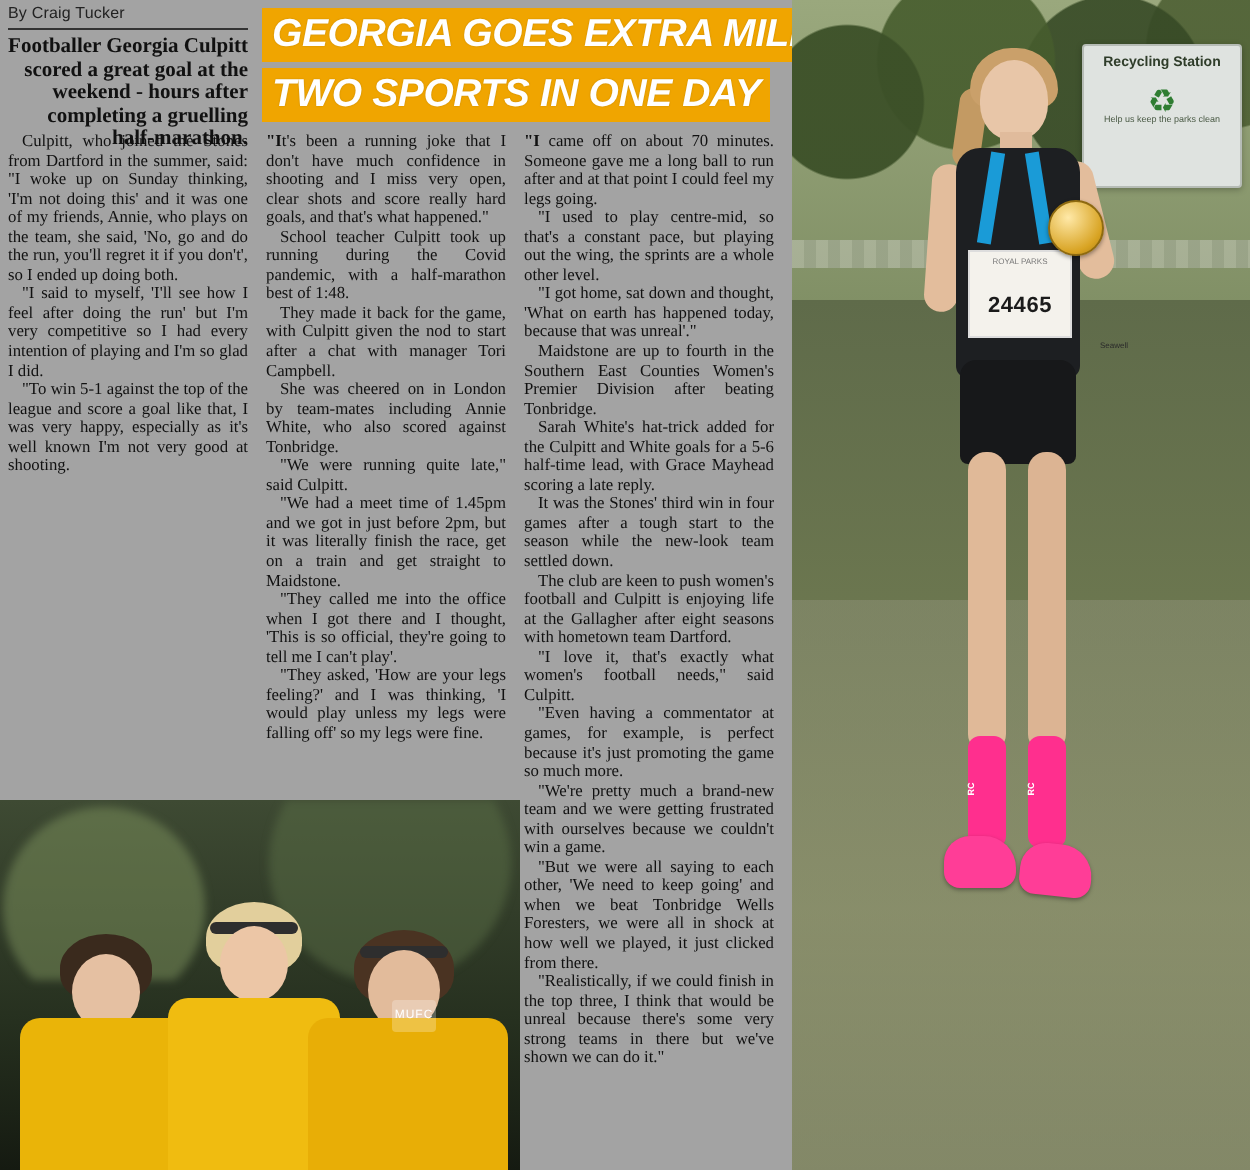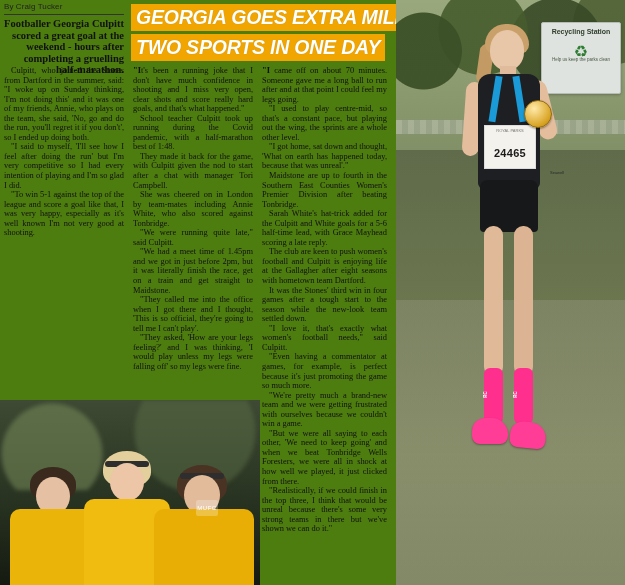--- a/index.html
+++ b/index.html
@@ -11,21 +11,21 @@
     height: 585px;
     background: #ffffff;
     font-family: "Liberation Serif", serif;
     overflow: hidden;
   }
   .page {
     position: relative;
     width: 625px;
     height: 585px;
     overflow: hidden;
-    background: #4d7c0f;
+    background: #a3a3a3;
   }
   
   .byline {
     position: absolute;
     left: 4px;
     top: 2px;
     width: 120px;
     font-family: "Liberation Sans", sans-serif;
     font-size: 8px;
     color: #222;
@@ -364,22 +364,22 @@
     <p>"They called me into the office when I got there and I thought, 'This is so official, they're going to tell me I can't play'.</p>
     <p>"They asked, 'How are your legs feeling?' and I was thinking, 'I would play unless my legs were falling off' so my legs were fine.</p>
   </div>
 
   <div class="col col-3">
     <p class="first">"I came off on about 70 minutes. Someone gave me a long ball to run after and at that point I could feel my legs going.</p>
     <p>"I used to play centre-mid, so that's a constant pace, but playing out the wing, the sprints are a whole other level.</p>
     <p>"I got home, sat down and thought, 'What on earth has happened today, because that was unreal'."</p>
     <p>Maidstone are up to fourth in the Southern East Counties Women's Premier Division after beating Tonbridge.</p>
     <p>Sarah White's hat-trick added for the Culpitt and White goals for a 5-6 half-time lead, with Grace Mayhead scoring a late reply.</p>
+    <p>It was the Stones' third win in four games after a tough start to the season while the new-look team settled down.</p>
     <p>The club are keen to push women's football and Culpitt is enjoying life at the Gallagher after eight seasons with hometown team Dartford.</p>
-    <p>It was the Stones' third win in four games after a tough start to the season while the new-look team settled down.</p>
     <p>"I love it, that's exactly what women's football needs," said Culpitt.</p>
     <p>"Even having a commentator at games, for example, is perfect because it's just promoting the game so much more.</p>
     <p>"We're pretty much a brand-new team and we were getting frustrated with ourselves because we couldn't win a game.</p>
     <p>"But we were all saying to each other, 'We need to keep going' and when we beat Tonbridge Wells Foresters, we were all in shock at how well we played, it just clicked from there.</p>
     <p>"Realistically, if we could finish in the top three, I think that would be unreal because there's some very strong teams in there but we've shown we can do it."</p>
   </div>
 
   <div class="photo-main">
     <div class="pm-sky"></div>
     <div class="pm-trees"></div>

